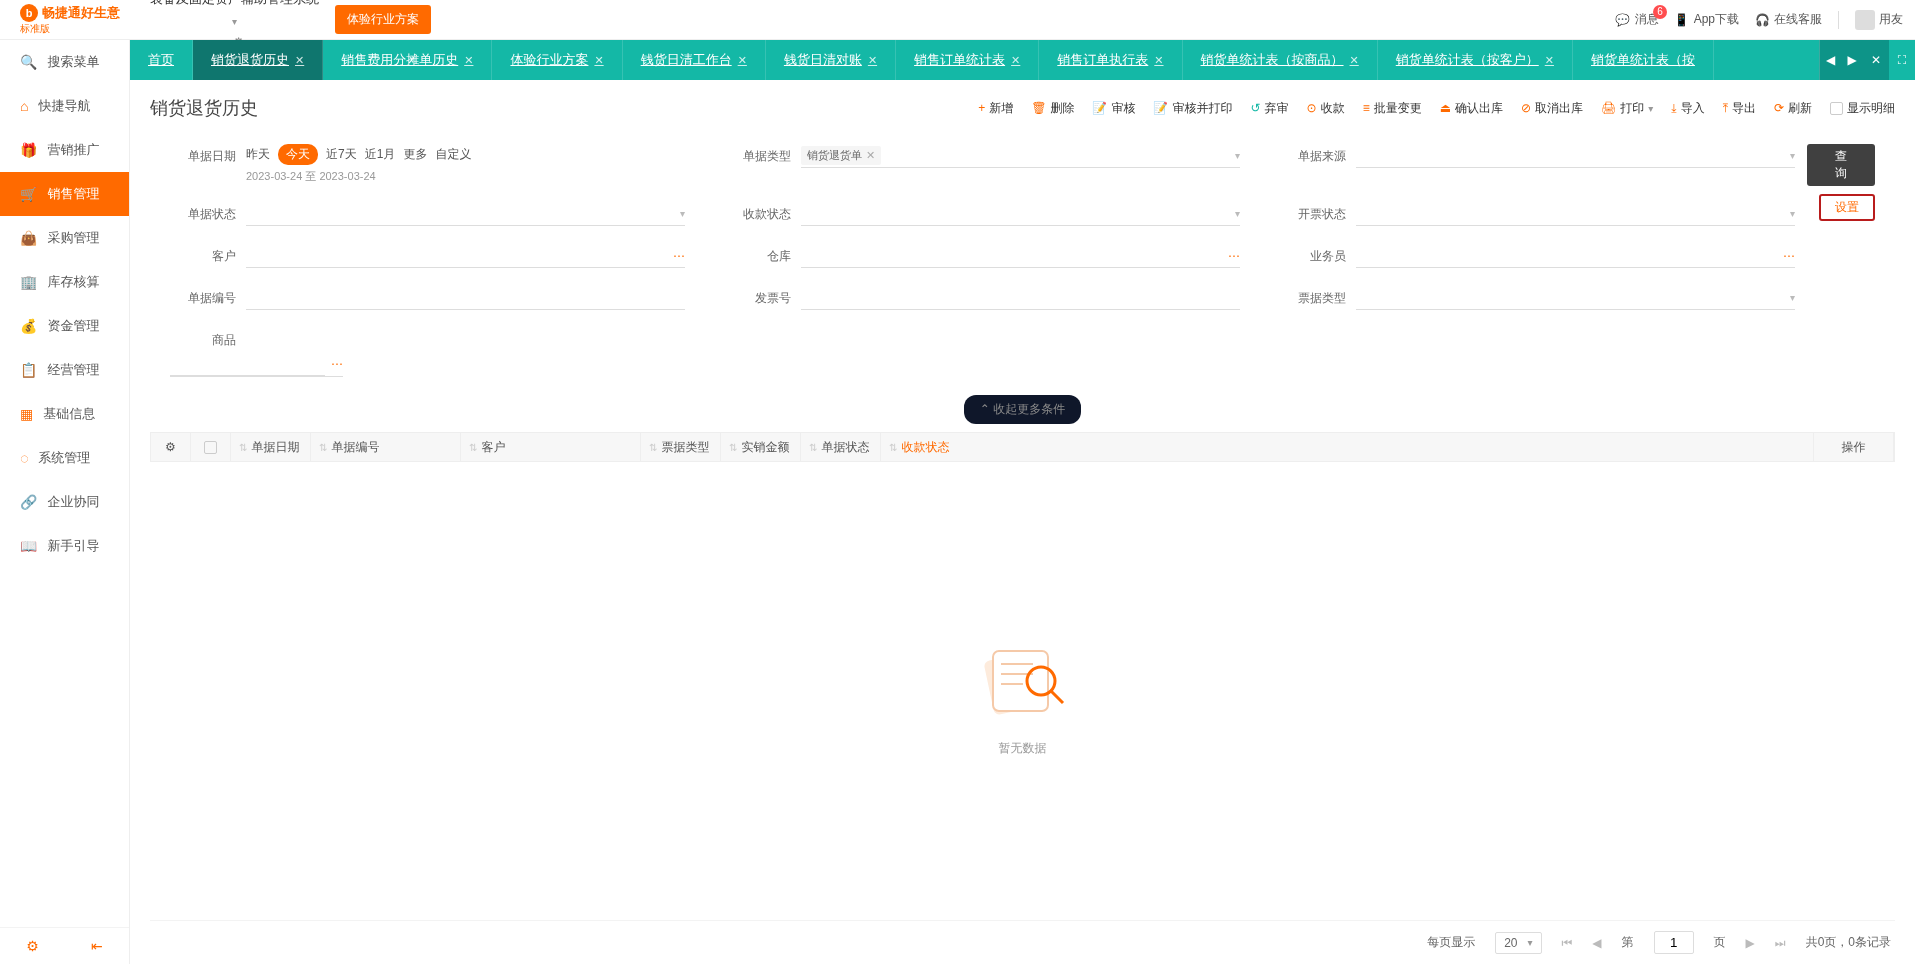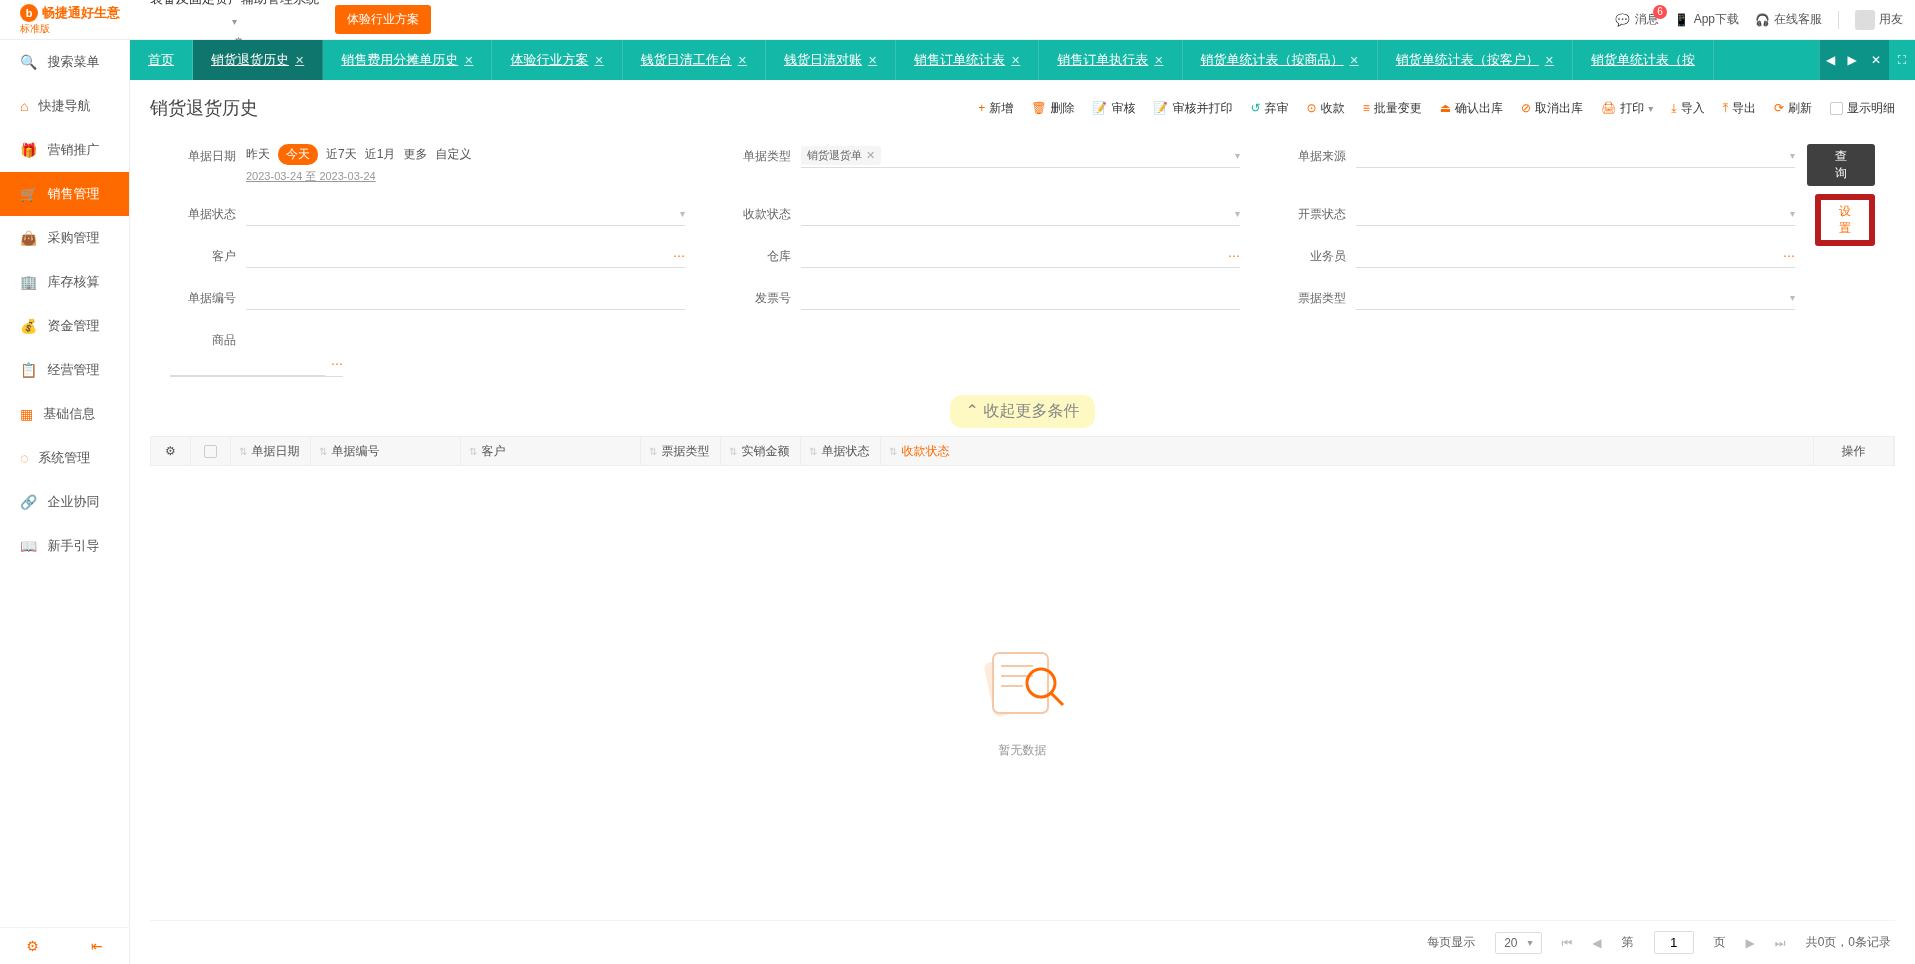--- a/index.html
+++ b/index.html
@@ -56,34 +56,34 @@
 
 .filters { margin-top:12px; padding:8px 20px 0 20px;}
 .filter-row { display:flex; gap:40px; margin-bottom:18px;}
 .filter-item { display:flex; align-items:flex-start; flex:1;}
 .filter-item.narrow { max-width:540px;flex-direction:column;}
 .f-label { width:76px; text-align:right; padding-right:10px; color:#666; font-size:12px; line-height:24px;}
 .f-control { flex:1; }
 .date-quick { display:flex; align-items:center; gap:8px; flex-wrap:wrap;}
 .dq { color:#555; cursor:pointer; font-size:12px;}
 .dq.active { background:#ff6a00; color:#fff; padding:2px 8px; border-radius:10px;}
-.date-range { color:#999; font-size:11px; margin-top:4px;text-decoration:underline;}
+.date-range { color:#999; font-size:11px; margin-top:4px;}
 .f-input { width:100%; border:none; border-bottom:1px solid #ddd; height:24px; outline:none; background:transparent; font-size:12px;}
 .f-select-wrap { display:flex; align-items:center; border-bottom:1px solid #ddd; height:24px;}
 .f-select-wrap .chev { color:#bbb; font-size:10px; margin-left:auto;}
 .dots { color:#ff6a00; font-size:12px; margin-left:6px; cursor:pointer;}
 .tag { display:inline-flex; align-items:center; gap:4px; background:#f5f5f5; padding:2px 6px; border-radius:2px; font-size:11px; color:#666;}
 .tag-x { color:#aaa; cursor:pointer;}
 .btn-col { width:60px; display:flex; flex-direction:column; gap:8px; align-items:flex-end;}
 .btn-primary { background:#404040; color:#fff; border:none; padding:4px 28px; border-radius:3px; cursor:pointer; font-size:12px;}
-.btn-outline { background:#fff; border:6px solid #b91c1c; color:#ff6a00; padding:3px 14px; border-radius:3px; cursor:pointer; font-size:12px;}
+.btn-outline { background:#fff; border:2px solid #b91c1c; color:#ff6a00; padding:3px 14px; border-radius:3px; cursor:pointer; font-size:12px;}
 .filters-main { display:flex; gap:20px;}
 .filters-grid { flex:1;}
 
-.collapse-bar { text-align:center; padding:6px 0; color:#888; font-size:16px; cursor:pointer; background:#fef9c3; border-radius:12px; margin:0 auto 8px auto; width:fit-content; padding-left:16px; padding-right:16px;}
+.collapse-bar { text-align:center; padding:6px 0; color:#888; font-size:12px; cursor:pointer; background:#0f172a; border-radius:12px; margin:0 auto 8px auto; width:fit-content; padding-left:16px; padding-right:16px;}
 
 
 .table-head { display:flex; background:#f7f7f7; border:1px solid #eee; height:30px; align-items:stretch;}
 .th { display:flex; align-items:center; padding:0 8px; font-size:12px; color:#555; border-right:1px solid #eee;}
 .th.gear-th { width:40px; justify-content:center;}
 .th.chk-th { width:40px; justify-content:center;}
 .sortable::before { content:"⇅"; color:#ccc; margin-right:4px; font-size:10px;}
 .th-date { width:80px;}
 .th-code { width:150px;}
 .th-cust { width:180px;}

